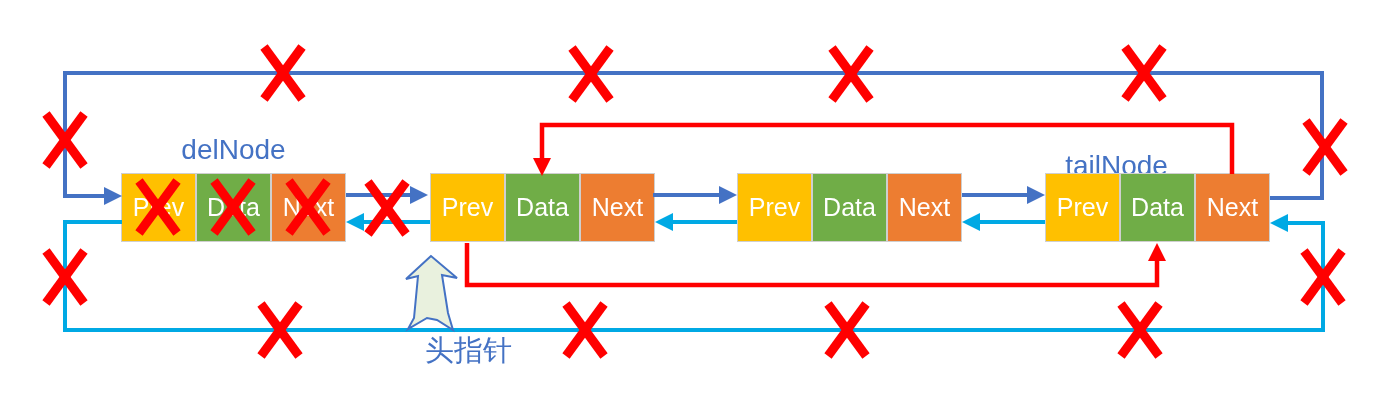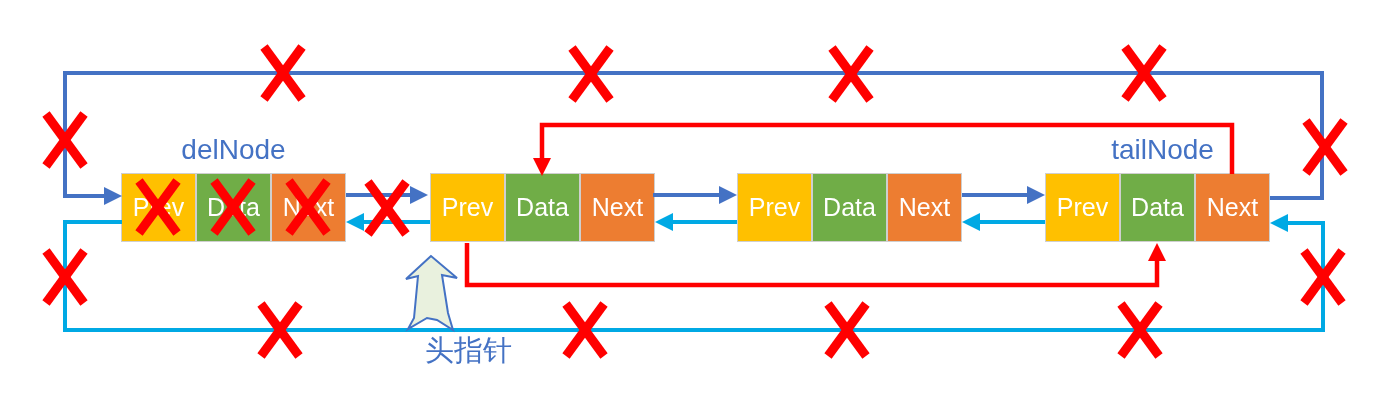--- a/index.html
+++ b/index.html
@@ -58,21 +58,21 @@
   .fill-red{fill:var(--delete_red,#FF0000);}
   .head-arrow{fill:var(--head_arrow_fill,#E9F1DE);stroke:var(--label_blue,#4472C4);stroke-width:2;}
   .xmark line{stroke:var(--delete_red,#FF0000);stroke-width:9;}
 </style>
 </head>
 <body>
 
 <div class="canvas">
 
   <div class="node-label" style="left:121px;">delNode</div>
-  <div class="node-label" style="left:1050px;">tailNode</div>
+  <div class="node-label" style="left:1004px;margin-top:16px;">tailNode</div>
   <div class="head-label">头指针</div>
 
   <div class="node" style="left:121px;">
     <div class="cell c-prev">Prev</div>
     <div class="cell c-data">Data</div>
     <div class="cell c-next">Next</div>
   </div>
 
   <div class="node" style="left:430px;">
     <div class="cell c-prev">Prev</div>

